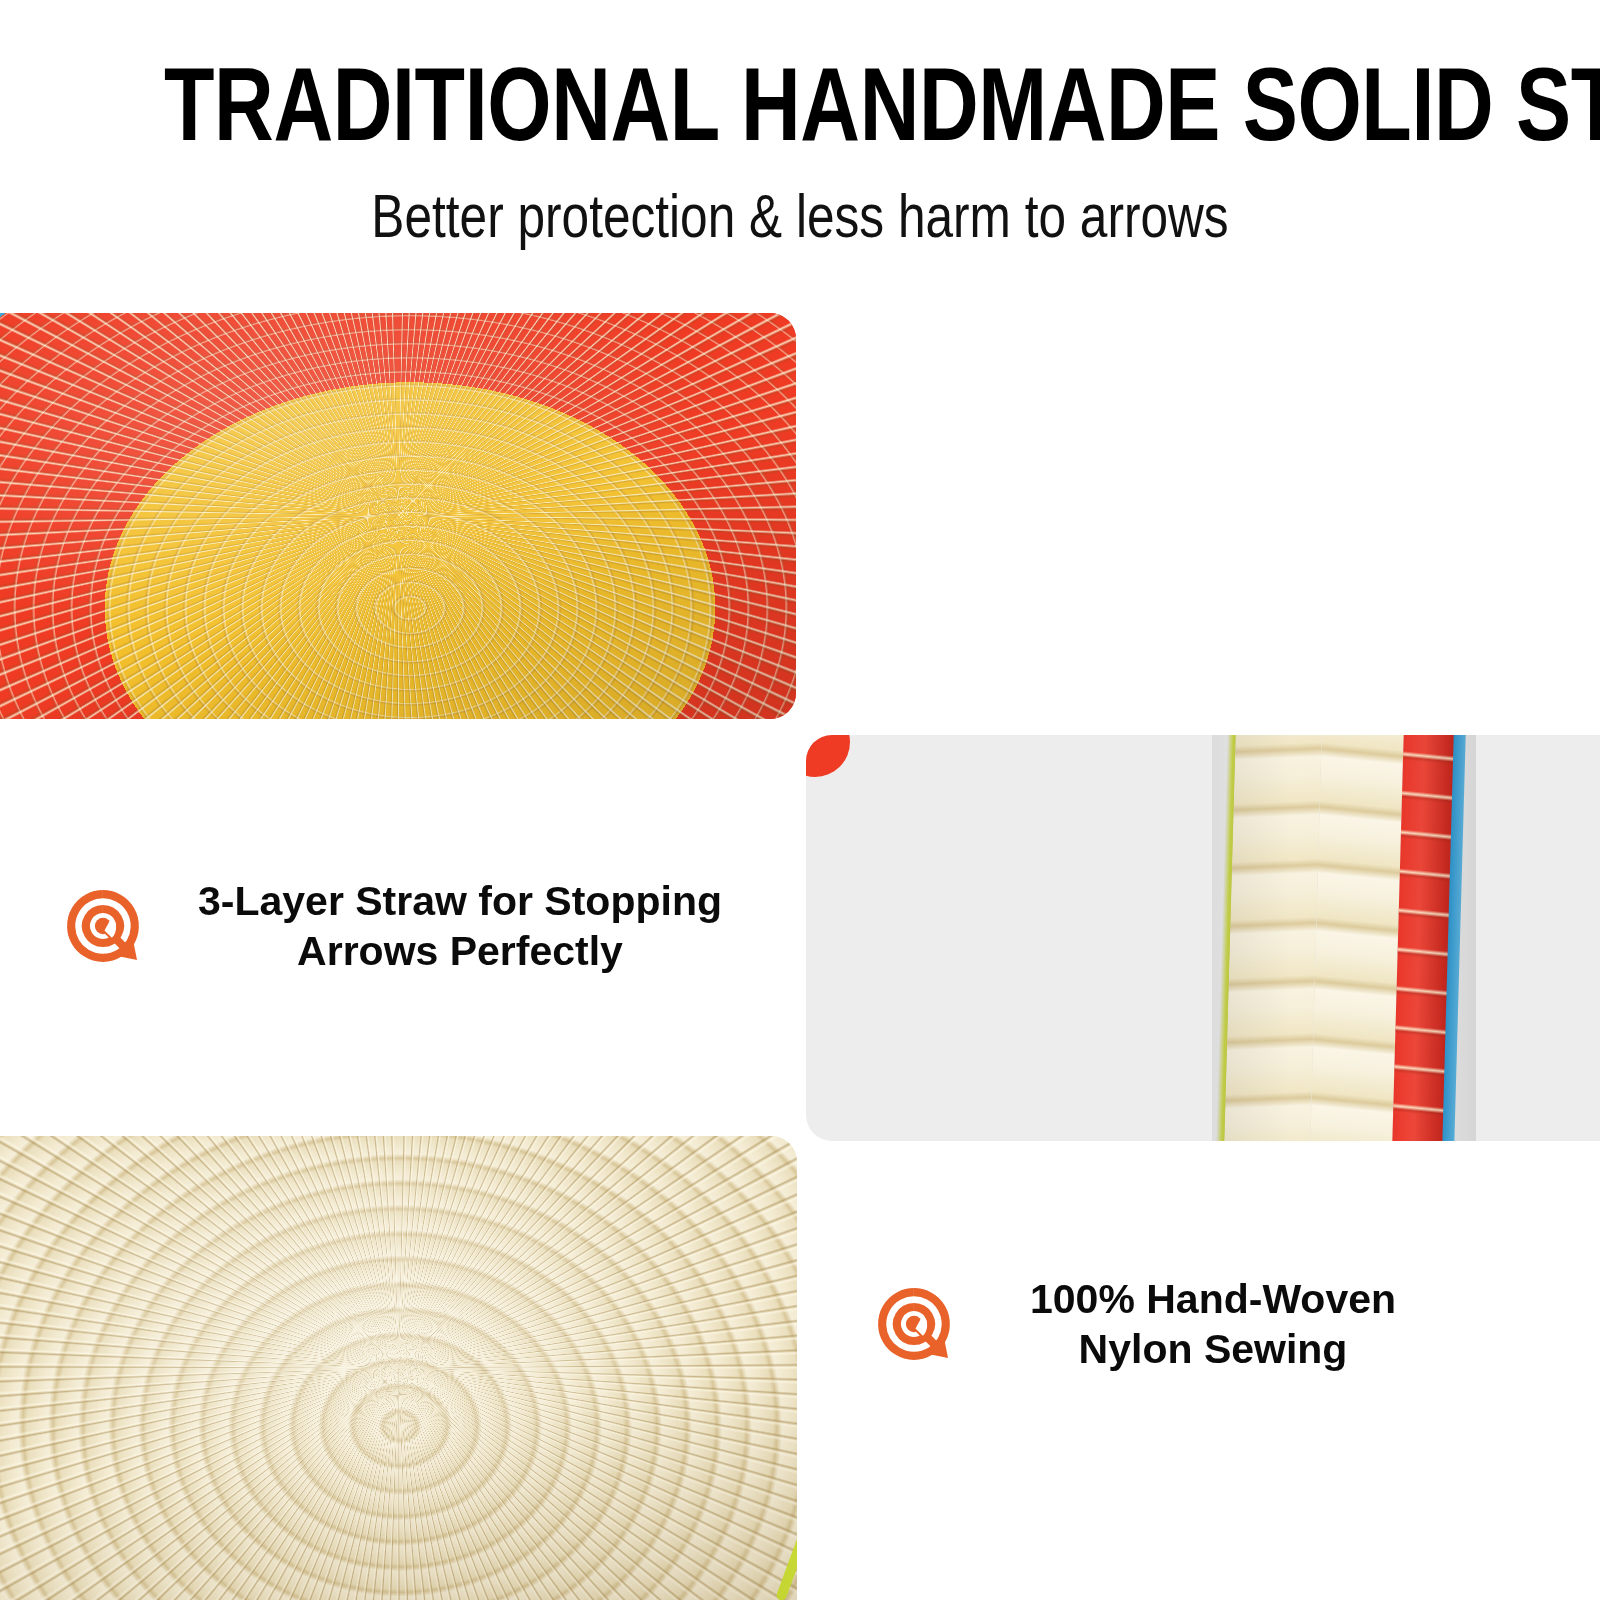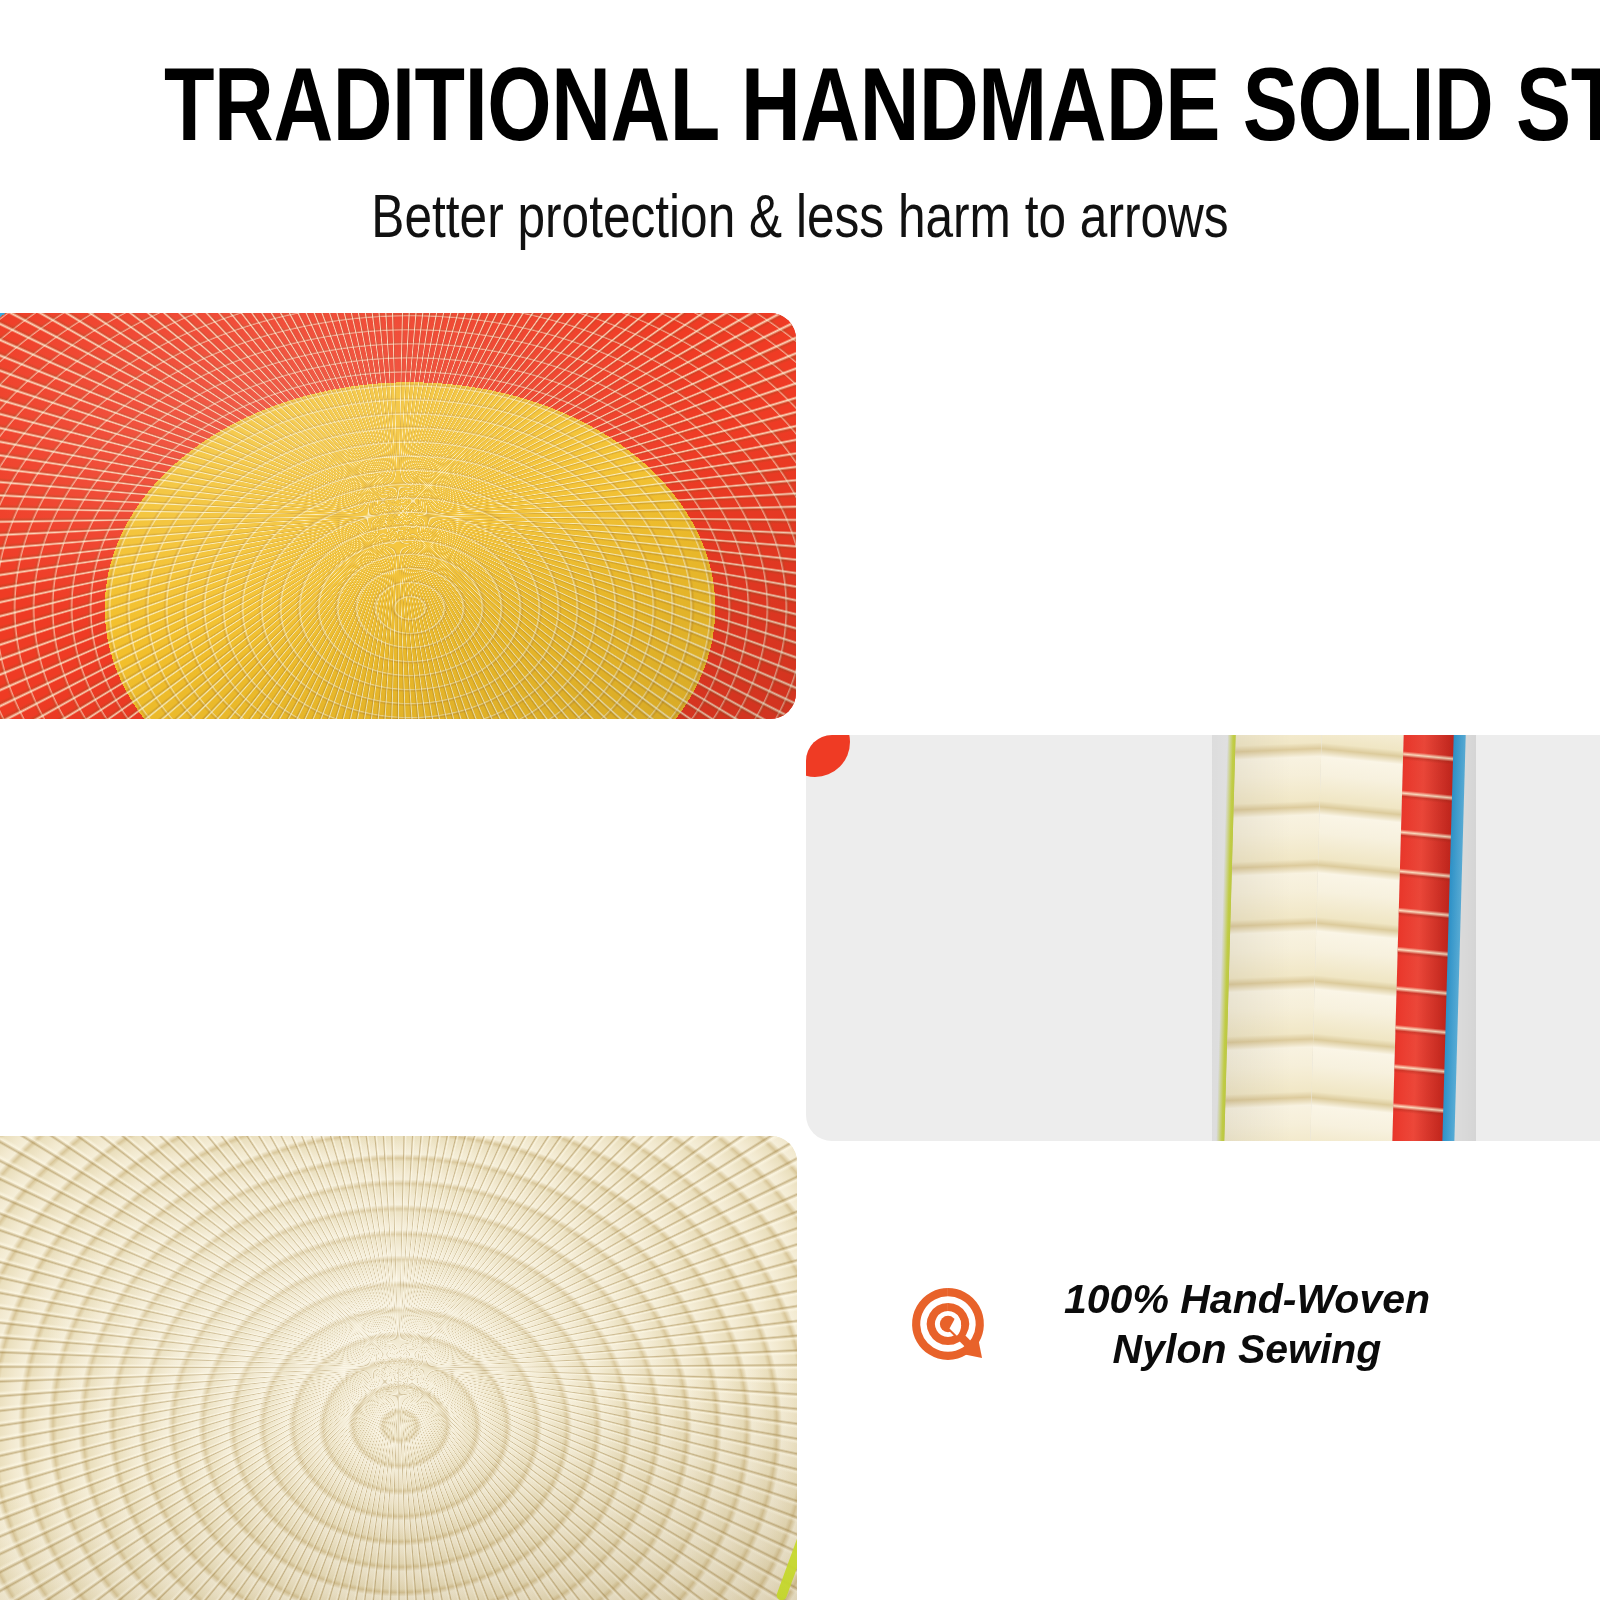--- a/index.html
+++ b/index.html
@@ -277,21 +277,21 @@
     white-space: pre-line;
     letter-spacing: 0px;
   }
 
   #feature-scoring-ring { left: 900px; top: 464px; width: 620px; }
   #feature-scoring-ring .feature-text { width: 520px; }
 
   #feature-three-layer { left: 66px; top: 876px; width: 700px; }
   #feature-three-layer .feature-text { width: 596px; }
 
-  #feature-hand-woven { left: 911px; top: 1274px; width: 580px; font-style: italic; }
+  #feature-hand-woven { left: 877px; top: 1274px; width: 580px; }
   #feature-hand-woven .feature-text { width: 480px; }
 </style>
 </head>
 <body>
 
 <div id="page">
 
   <div class="hdr-title">TRADITIONAL HANDMADE SOLID STRAW</div>
 
   <div class="hdr-sub">Better protection &amp; less harm to arrows</div>
@@ -315,20 +315,38 @@
   </div>
 
   <div class="panel" id="panel-straw-back">
     <div class="coil"></div>
     <div class="coil-stitch"></div>
     <div class="coil-shade"></div>
     <div class="nylon-cord"></div>
   </div>
 
 
+  <div class="feature" id="feature-three-layer">
+    <span class="feature-icon">
+      <svg viewBox="0 0 100 100" width="74" height="74" aria-hidden="true">
+        <g fill="none" stroke="#E8622A" stroke-width="11">
+          <path d="M50 7 A43 43 0 1 1 49.9 7"></path>
+        </g>
+        <g fill="none" stroke="#E8622A" stroke-width="11">
+          <path d="M50 27 A23 23 0 1 1 49.9 27"></path>
+        </g>
+        <circle cx="50" cy="50" r="11" fill="#E8622A"></circle>
+        <path d="M50 50 L88 88" stroke="#E8622A" stroke-width="11" stroke-linecap="butt"></path>
+        <path d="M96 96 L66 90 L90 66 Z" fill="#E8622A"></path>
+        <path d="M62 38 a20 20 0 0 1 0 28 l-10 -10 Z" fill="#FFFFFF"></path>
+      </svg>
+    </span>
+    <span class="feature-text">3-Layer Straw for Stopping
+Arrows Perfectly</span>
+  </div>
 
   <div class="feature" id="feature-hand-woven">
     <span class="feature-icon">
       <svg viewBox="0 0 100 100" width="74" height="74" aria-hidden="true">
         <g fill="none" stroke="#E8622A" stroke-width="11">
           <path d="M50 7 A43 43 0 1 1 49.9 7"></path>
         </g>
         <g fill="none" stroke="#E8622A" stroke-width="11">
           <path d="M50 27 A23 23 0 1 1 49.9 27"></path>
         </g>

